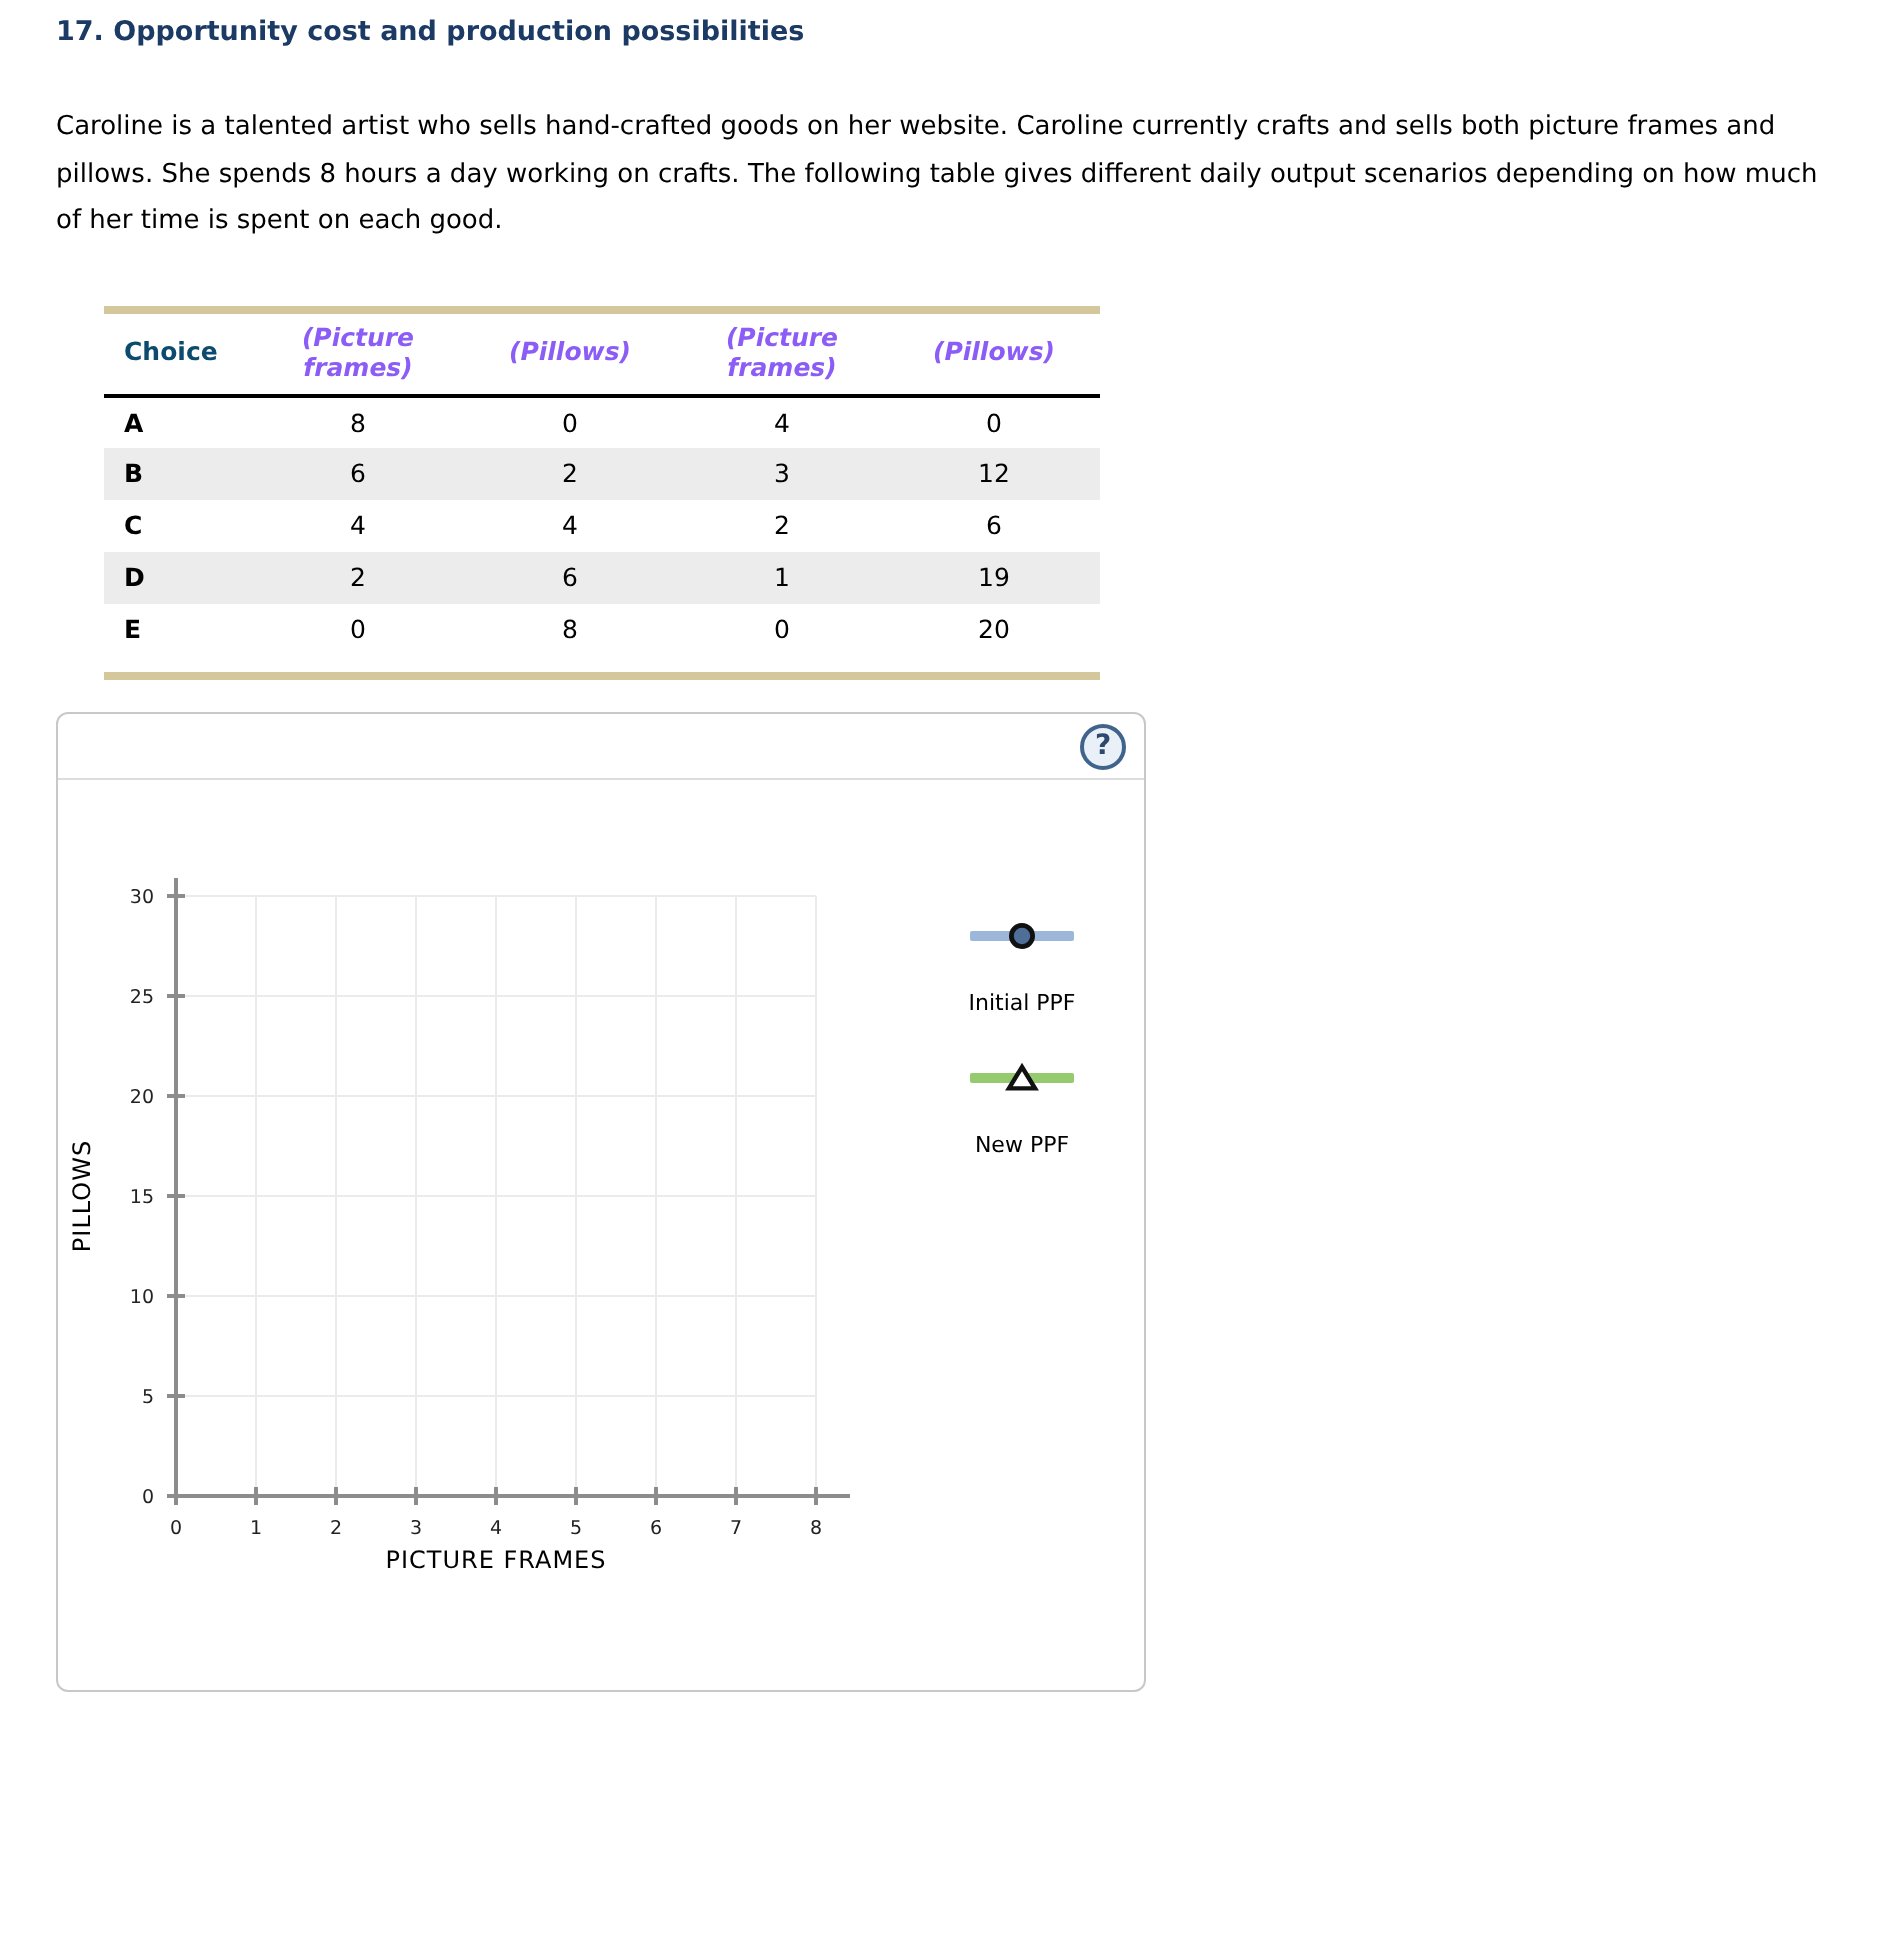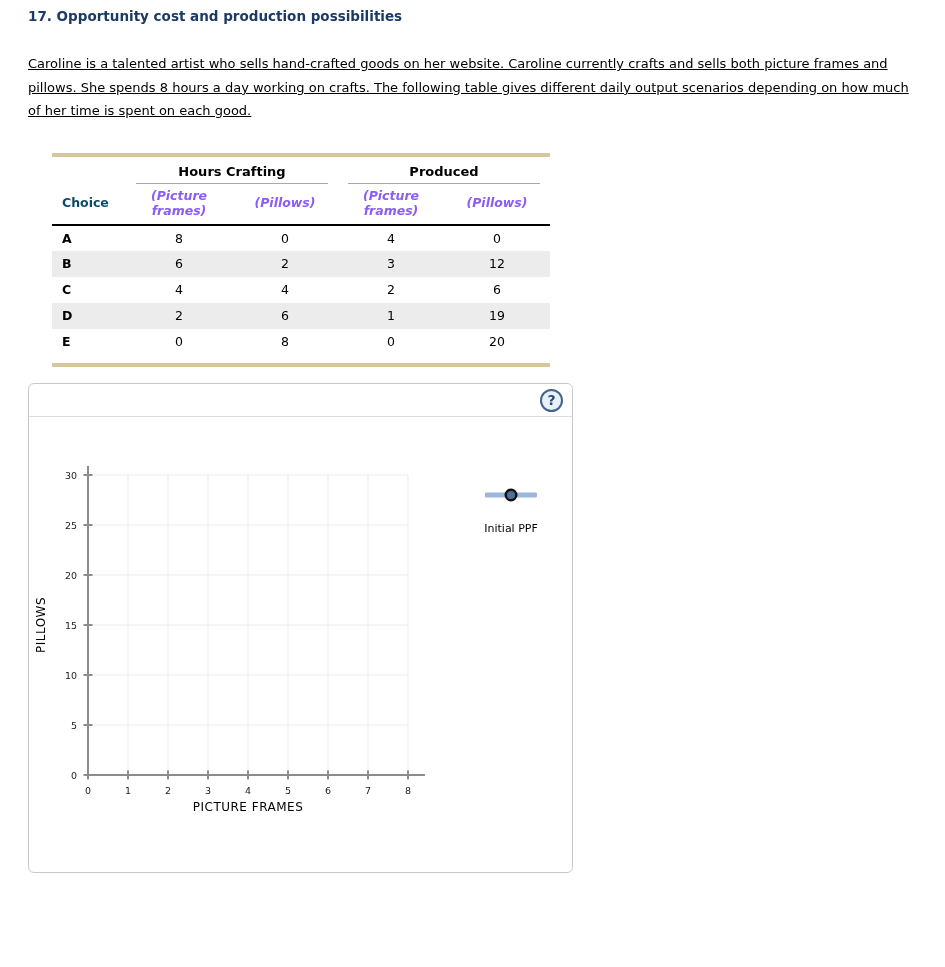--- a/index.html
+++ b/index.html
@@ -9,21 +9,21 @@
     background:#ffffff; color:#000;
     font-family:"DejaVu Sans", "Liberation Sans", sans-serif;
   }
   .page { padding:8px 28px; }
 
   .q-title {
     font-size:13.5px; font-weight:bold; color:#1b3a64;
     margin:0; line-height:17px;
   }
   .intro {
-    margin-top:27px; font-size:13px; line-height:23.5px; max-width:921px;text-decoration:underline;
+    margin-top:27px; font-size:13px; line-height:23.5px; max-width:921px;
   }
 
   
   table.data-table {
     border-collapse:collapse;
     margin:30px 0 0 24px;
     border-top:4px solid #d4c79c;
     border-bottom:4px solid #d4c79c;
     font-size:12.5px;
   }
@@ -78,29 +78,20 @@
 
   <table class="data-table">
     <colgroup>
       <col class="c-choice">
         <col class="c-val">
         <col class="c-val">
         <col class="c-val">
         <col class="c-val">
     </colgroup>
     <thead>
-      <tr class="group-row">
-        <th></th>
-        <th colspan="2">
-          <div class="group-underline">Hours Crafting</div>
-        </th>
-        <th colspan="2">
-          <div class="group-underline">Produced</div>
-        </th>
-      </tr>
       <tr class="subhead-row">
         <th class="choice-head">Choice</th>
         <th>(Picture frames)</th>
         <th>(Pillows)</th>
         <th>(Picture frames)</th>
         <th>(Pillows)</th>
       </tr>
     </thead>
     <tbody>
         <tr>
@@ -203,18 +194,25 @@
         </svg>
 
       <div class="legend">
         <div class="legend-item">
           <svg class="lg-sym" width="52" height="16" viewBox="0 0 52 16">
             <rect x="0" y="5.5" width="52" height="5" rx="1" fill="#9db7da"></rect>
             <circle cx="26" cy="8" r="5.3" stroke-width="2.4" fill="#4f6f99" stroke="#111111"></circle>
           </svg>
           <div class="legend-label">Initial PPF</div>
         </div>
+        <div class="legend-item">
+          <svg class="lg-sym" width="52" height="16" viewBox="0 0 52 16">
+            <rect x="0" y="5.5" width="52" height="5" rx="1" fill="#95ca6e"></rect>
+            <polygon points="26,2.5 32.5,13.2 19.5,13.2" stroke-width="2.2" fill="#ffffff" stroke="#111111"></polygon>
+          </svg>
+          <div class="legend-label">New PPF</div>
+        </div>
       </div>
 
     </div>
   </div>
 
 </div>
 
 </body></html>

